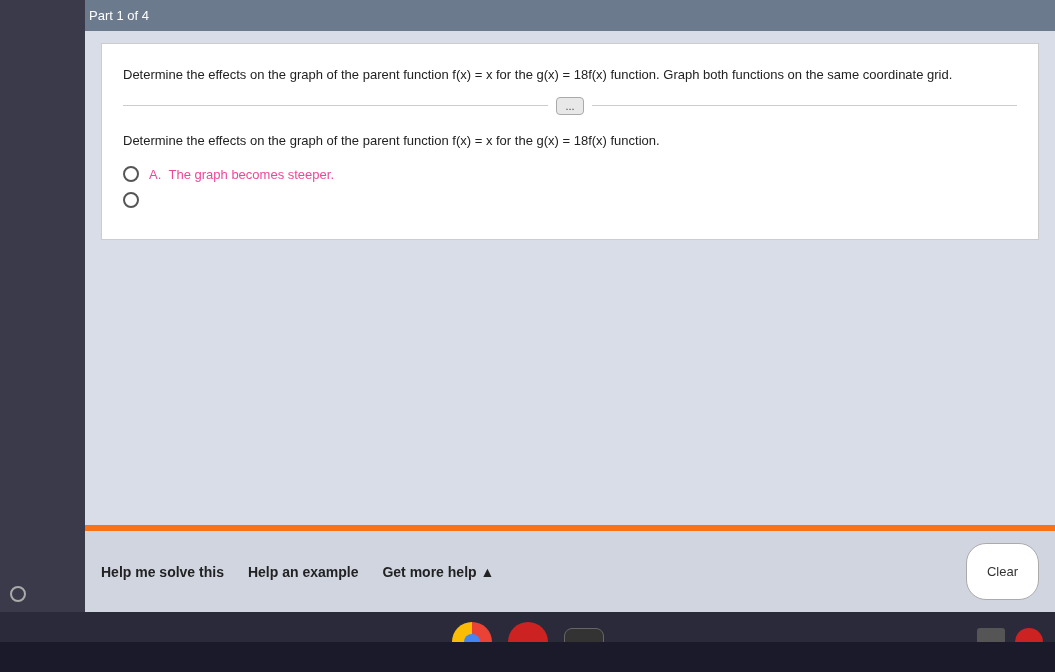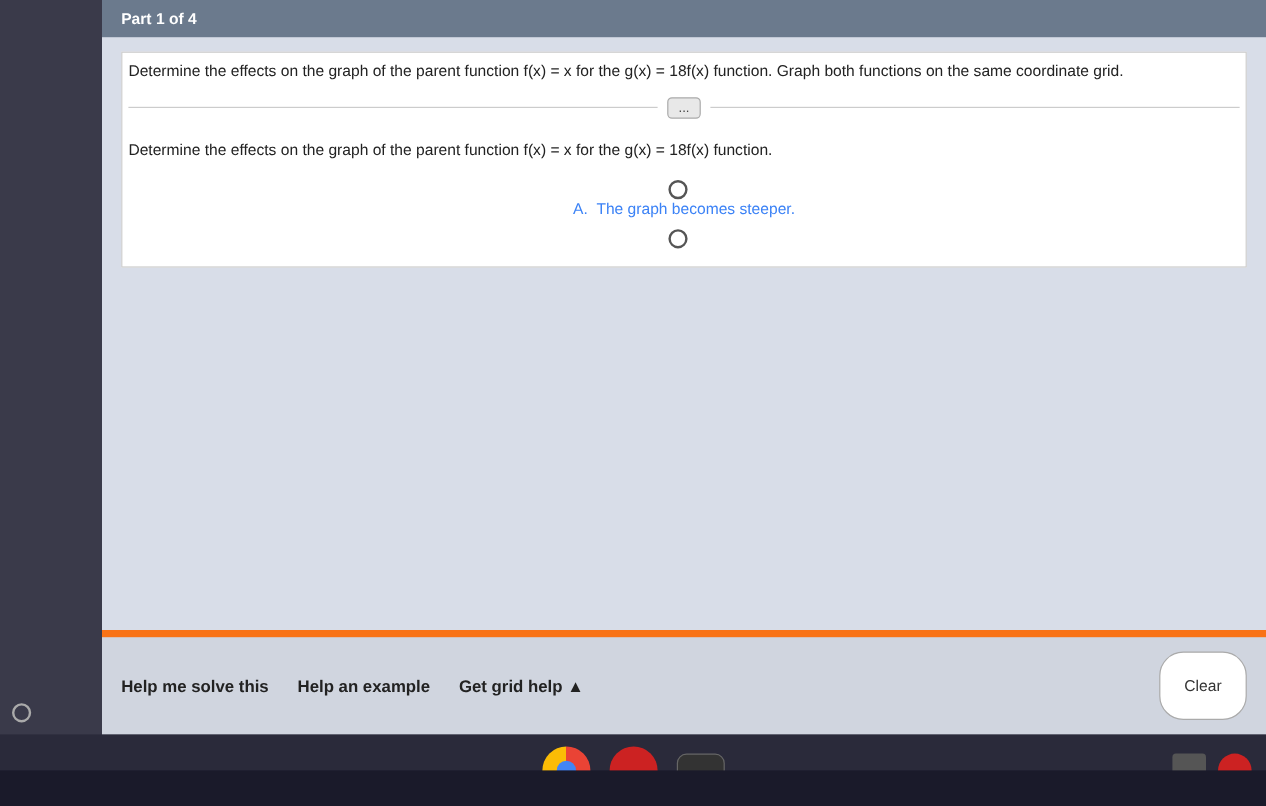--- a/index.html
+++ b/index.html
@@ -25,31 +25,31 @@
       top: 0;
       left: 85px;
       right: 0;
       bottom: 100px;
       background: #d8dde8;
     }
 
     
     .part-header {
       background: #6b7a8d;
-      padding: 8px 16px;
+      padding: 8px 4px;
       color: white;
       font-size: 13px;
-      font-weight: bold;
+      font-weight: normal;
     }
 
     
     .question-card {
       background: white;
       margin: 12px 16px;
-      padding: 5px;
+      padding: 21px;
       border: 1px solid #ccc;
     }
 
     .question-text {
       font-size: 13px;
       color: #222;
       line-height: 1.5;
       margin-bottom: 12px;
     }
 
@@ -86,23 +86,22 @@
     .options-list {
       list-style: none;
       padding: 0;
     }
 
     .option-item {
       display: flex;
       align-items: center;
       margin-bottom: 10px;
       font-size: 13px;
-      color: #3b82f6;
-      cursor: pointer;
-      flex-direction: column;
+      color: #ec4899;
+      cursor: pointer;
     }
 
     .radio-circle {
       width: 16px;
       height: 16px;
       border: 2px solid #555;
       border-radius: 50%;
       margin-right: 10px;
       flex-shrink: 0;
       background: white;
@@ -325,21 +324,21 @@
           <div class="radio-circle"></div>
         </li>
       </ul>
     </div>
 
   </div>
 
   <div class="action-bar">
     <button class="action-link">Help me solve this</button>
     <button class="action-link">Help an example</button>
-    <button class="action-link">Get grid help ▲</button>
+    <button class="action-link">Get more help ▲</button>
     <button class="clear-btn">Clear</button>
   </div>
 
   <div class="review-bar">
     <button class="review-progress-btn">Review Progress</button>
     <div class="question-info">
       <span>Question</span>
       <span class="question-number-box">9</span>
       <span>o</span>
     </div>

